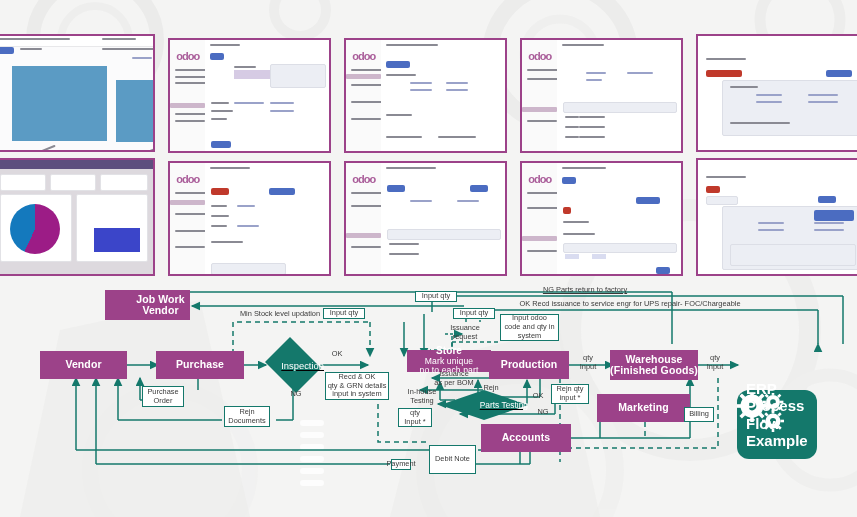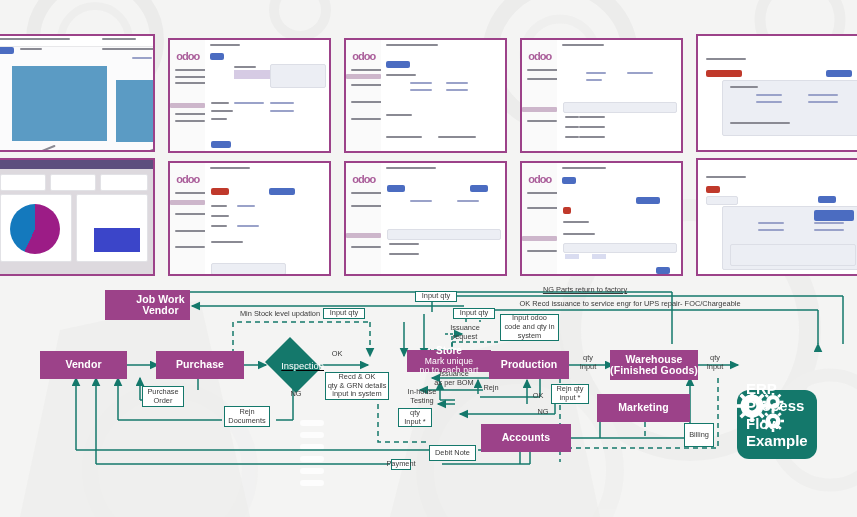--- a/index.html
+++ b/index.html
@@ -457,20 +457,24 @@
 
 
     <div class="pbox" style="left:597px;top:112px;width:93px;height:28px;">
       <span>Marketing</span>
     </div>
 
     <div class="pbox" style="left:481px;top:142px;width:90px;height:28px;">
       <span>Accounts</span>
     </div>
 
+    <div class="dia" style="left:440px;top:108px;width:88px;height:30px;">
+      <div class="shape" style="transform:rotate(0deg) scale(1);clip-path:polygon(50% 0,100% 50%,50% 100%,0 50%);"></div>
+      <div class="lbl" style="font-size:8.4px;">Parts Testing</div>
+    </div>
 
     <div class="plain" style="left:200px;top:28px;width:160px;">Min Stock level updation</div>
 
     <div class="plain" style="left:455px;top:4px;width:260px;text-decoration:underline;">NG Parts return to factory</div>
 
     <div class="plain" style="left:440px;top:18px;width:380px;">OK Recd issuance to service engr for UPS repair- FOC/Chargeable</div>
 
     <div class="tbox" style="left:323px;top:26px;width:42px;height:11px;">Input qty</div>
     <div class="tbox" style="left:415px;top:9px;width:42px;height:11px;">Input qty</div>
     <div class="tbox" style="left:453px;top:26px;width:42px;height:11px;">Input qty</div>
@@ -504,23 +508,23 @@
 
     <div class="tbox" style="left:551px;top:102px;width:38px;height:20px;white-space:pre-line;">Rejn qty
 input *</div>
 
     <div class="plain" style="left:573px;top:72px;width:30px;white-space:pre-line;">qty
 Input</div>
 
     <div class="plain" style="left:700px;top:72px;width:30px;white-space:pre-line;">qty
 Input</div>
 
-    <div class="tbox" style="left:684px;top:141px;width:30px;height:24px;">Billing</div>
-
-    <div class="tbox" style="left:429px;top:163px;width:47px;height:16px;">Debit Note</div>
+    <div class="tbox" style="left:684px;top:125px;width:30px;height:15px;">Billing</div>
+
+    <div class="tbox" style="left:429px;top:163px;width:47px;height:29px;">Debit Note</div>
 
     <div class="tbox" style="left:391px;top:177px;width:20px;height:11px;">Payment</div>
 
     <div class="plain" style="left:329px;top:68px;width:16px;">OK</div>
     <div class="plain" style="left:288px;top:108px;width:16px;">NG</div>
     <div class="plain" style="left:480px;top:102px;width:22px;">Rejn</div>
     <div class="plain" style="left:530px;top:110px;width:16px;">OK</div>
     <div class="plain" style="left:535px;top:126px;width:16px;">NG</div>
 
     <div class="logo" style="left:737px;top:108px;width:80px;height:69px;">

